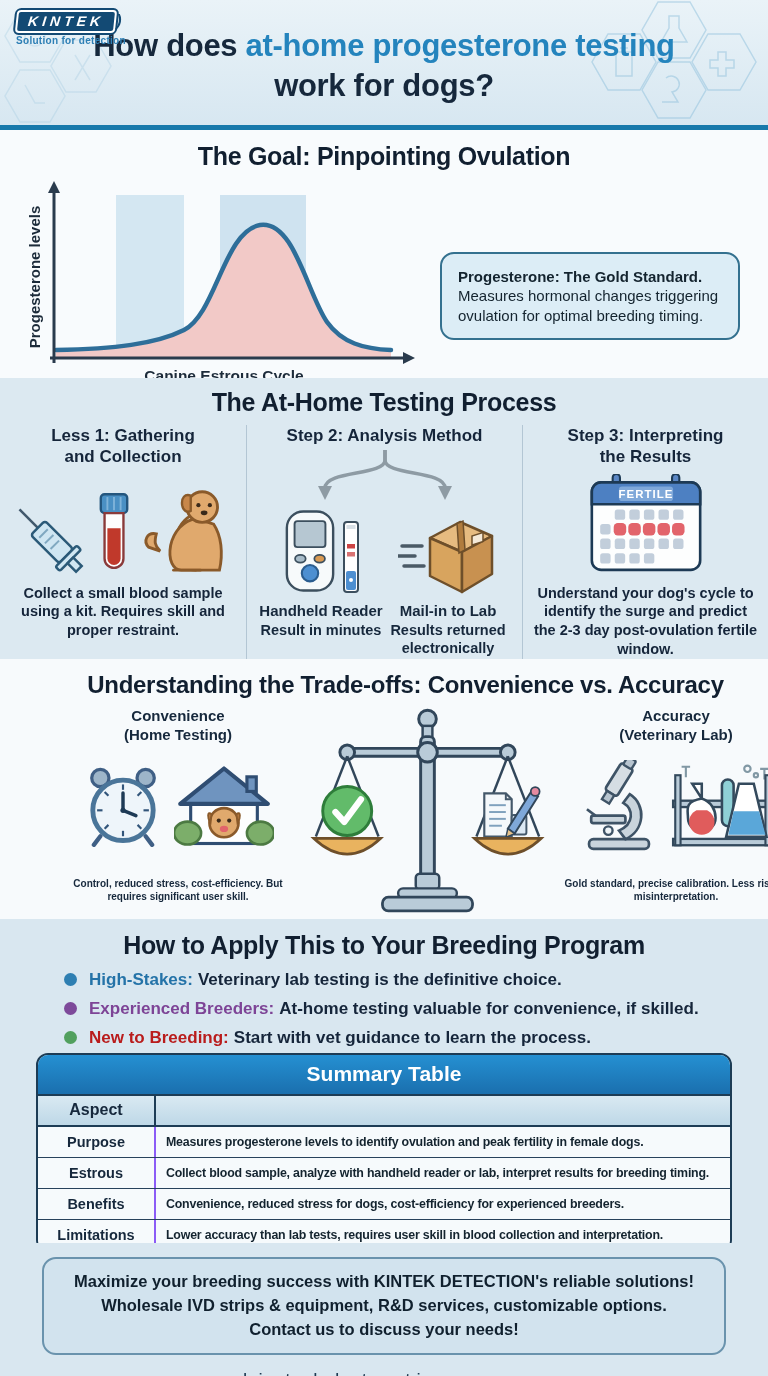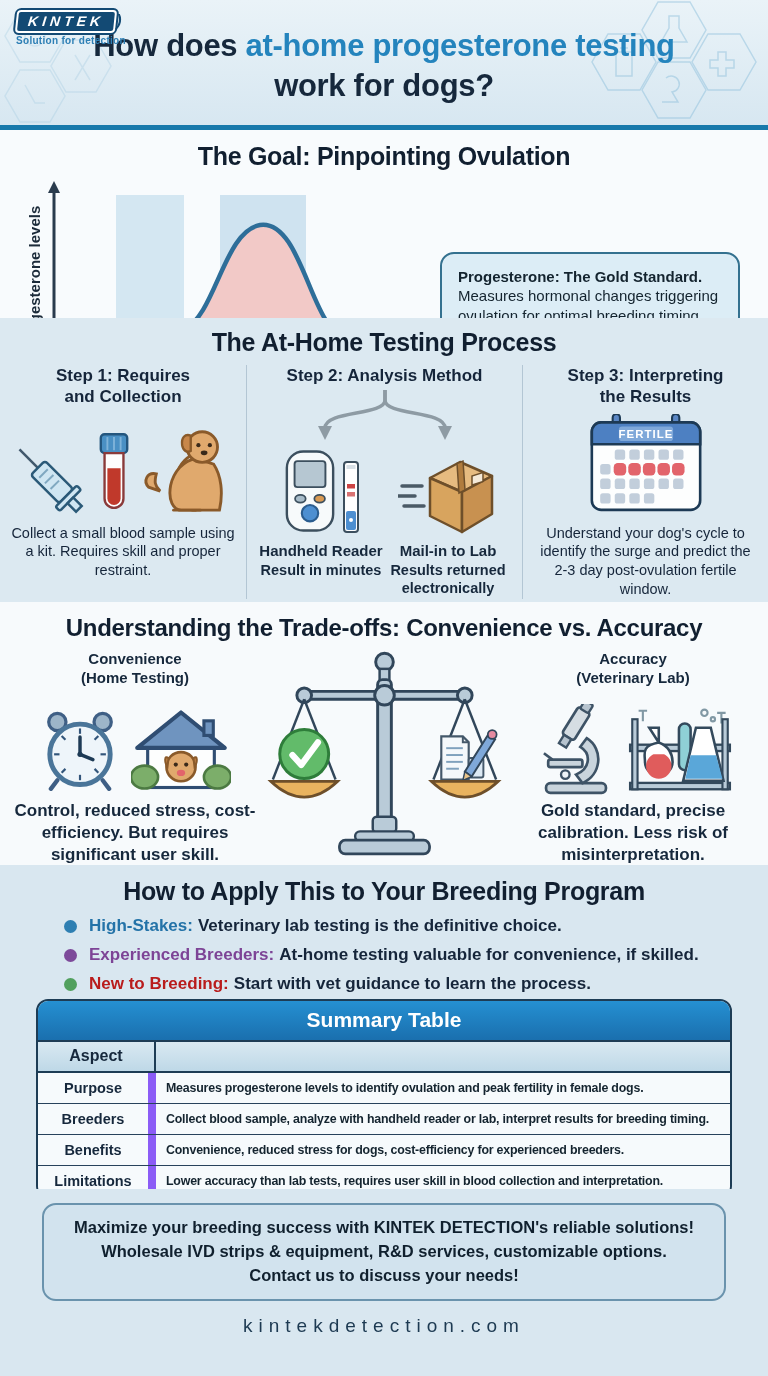--- a/index.html
+++ b/index.html
@@ -35,54 +35,54 @@
     position:relative; z-index:1; margin:26px auto 0 auto; max-width:640px;
     text-align:center; font-size:31px; font-weight:800; line-height:1.28;
     color:#16283c; letter-spacing:-.3px;
   }
   .title .hl { color:#2484bd; }
 
   
   .h2 { text-align:center; font-size:25px; font-weight:800; letter-spacing:-.3px; color:#111f30; }
 
   
-  .goal { height:188px; background:#f8fbfd; padding-top:12px; }
+  .goal { height:248px; background:#f8fbfd; padding-top:12px; }
   .goal-row { display:flex; align-items:center; padding:4px 10px 0 14px; }
   .chart-wrap { flex:0 0 420px; }
   .callout {
     flex:1; margin:26px 18px 0 6px; background:#dcedf6;
     border:2px solid #34718f; border-radius:14px; padding:13px 16px;
     font-size:15px; line-height:1.3; color:#14242f; font-weight:500;
   }
   .callout b { font-weight:800; }
 
   
   .process { height:284px; background:#dce9f1; padding-top:10px; }
   .steps { display:grid; grid-template-columns:246px 276px 246px; padding:8px 0 0 0; }
   .step { padding:0 10px; text-align:center; }
   .step + .step { border-left:1.5px solid #b3c6d4; }
   .step h3 { font-size:17px; font-weight:800; line-height:1.25; color:#15253a; }
   .step h3 span { display:block; }
   .icon-row { display:flex; justify-content:center; align-items:flex-end; gap:8px; height:96px; margin-top:10px; }
-  .step-caption { font-size:14.5px; font-weight:400; line-height:1.3; margin-top:10px; color:#15253a; }
+  .step-caption { font-size:14.5px; font-weight:700; line-height:1.3; margin-top:10px; color:#15253a; }
   .branch { margin:2px auto 0 auto; display:block; }
   .options { display:flex; justify-content:space-between; padding:0 2px; }
   .option { width:124px; text-align:center; }
   .opt-icons { height:92px; display:flex; justify-content:center; align-items:flex-end; gap:5px; }
   .opt-label { font-size:15px; font-weight:800; margin-top:8px; line-height:1.25; }
   .opt-sub { font-size:14.5px; font-weight:600; line-height:1.25; }
 
   
-  .tradeoffs { height:263px; background:#f7fafc; padding-top:12px; }
+  .tradeoffs { height:263px; background:#f7fafc; padding-top:12px;padding-left:43px; }
   .to-row { display:grid; grid-template-columns:250px 248px 250px; padding:4px 10px 0 10px; }
   .to-col { text-align:center; padding-top:4px; }
   .to-col h3 { font-size:15px; font-weight:700; line-height:1.25; }
   .to-col h3 span { display:block; }
   .to-icons { display:flex; justify-content:center; align-items:center; gap:10px; height:100px; margin-top:12px; }
-  .to-caption { font-size:17px; font-weight:600; line-height:1.3; margin-top:0; }
+  .to-caption { font-size:10px; font-weight:600; line-height:1.3; margin-top:21px; }
   .scale-wrap { display:flex; justify-content:center; align-items:flex-start; }
 
   
   .apply { height:130px; background:#d9e7f0; padding-top:12px; }
   .bullets { margin:10px 0 0 64px; }
   .bullet { display:flex; align-items:flex-end; font-size:17px; margin-bottom:9px; font-weight:600; color:#15253a; }
   .dot { width:13px; height:13px; border-radius:50%; margin-right:12px; flex:0 0 auto; align-self:center; }
   .dot-0 { background:#2e7fb2; }
   .dot-1 { background:#7d4a9a; }
   .dot-2 { background:#51a05e; }
@@ -93,21 +93,21 @@
 
   
   .table-section { height:194px; background:#d9e7f0; padding:4px 36px 0 36px; }
   .summary-table { border:2.5px solid #1d3c55; border-radius:12px; overflow:hidden; background:#f6fafc; }
   .st-title { background:linear-gradient(180deg,#2590d2 0%,#1a6fae 100%); color:#fff; text-align:center; font-size:21px; font-weight:800; padding:7px 0 8px 0; border-bottom:2px solid #1d3c55; }
   .st-head { display:grid; grid-template-columns:118px 1fr; background:linear-gradient(180deg,#d9e9f2,#bed8e7); border-bottom:2px solid #1d3c55; }
   .st-head .cell { font-size:16px; font-weight:800; text-align:center; padding:5px 0 6px 0; }
   .st-head .cell:first-child { border-right:2px solid #1d3c55; }
   .st-row { display:grid; grid-template-columns:118px 1fr; border-bottom:1.5px solid #27425c; background:#f6fafc; }
   .st-row:last-child { border-bottom:none; }
-  .st-aspect { font-size:14.5px; font-weight:800; text-align:center; padding:7px 9px; border-right:8px solid #8b5cf6; }
+  .st-aspect { font-size:14.5px; font-weight:800; text-align:center; padding:7px 9px; border-right:2px solid #8b5cf6; }
   .st-details { font-size:12.4px; font-weight:600; padding:8px 6px 8px 10px; letter-spacing:-.2px; white-space:nowrap; overflow:hidden; color:#14242f; }
 
   
   .footer { flex:1; background:#d9e7f0; padding:14px 42px 0 42px; text-align:center; }
   .cta-box {
     border:2px solid #6a93ad; border-radius:14px; background:#d2e3ee;
     padding:11px 14px; font-size:16.5px; font-weight:800; line-height:1.45; color:#10202e;
   }
   .website { margin-top:14px; font-size:19px; letter-spacing:6px; color:#1d3a52; font-weight:500; }
 </style>
@@ -166,21 +166,21 @@
       <div class="callout"><b>Progesterone: The Gold Standard.</b><span> Measures hormonal changes triggering ovulation for optimal breeding timing.</span></div>
     </div>
   </div>
 
   <div class="process">
     <div class="h2">The At-Home Testing Process</div>
     <div class="steps">
 
       <div class="step">
         <h3>
-            <span>Step 1: Requires</span>
+            <span>Less 1: Gathering</span>
             <span>and Collection</span>
           </h3>
         <div class="icon-row">
           <svg width="74" height="74" viewBox="0 0 74 74">
             <g transform="rotate(-45 37 42)">
               <line x1="37" y1="-4" x2="37" y2="22" stroke="#41586c" stroke-width="2.5"></line>
               <rect x="27" y="22" width="20" height="40" rx="3" fill="#cfe6f2" stroke="#2b5a78" stroke-width="2.5"></rect>
               <line x1="31" y1="30" x2="43" y2="30" stroke="#7fa8c0" stroke-width="2"></line>
               <line x1="31" y1="38" x2="43" y2="38" stroke="#7fa8c0" stroke-width="2"></line>
               <line x1="31" y1="46" x2="43" y2="46" stroke="#7fa8c0" stroke-width="2"></line>
@@ -458,21 +458,21 @@
     <div class="summary-table">
       <div class="st-title">Summary Table</div>
       <div class="st-head">
         <div class="cell">Aspect</div>
       </div>
       <div class="st-row">
         <div class="st-aspect">Purpose</div>
         <div class="st-details">Measures progesterone levels to identify ovulation and peak fertility in female dogs.</div>
       </div>
       <div class="st-row">
-        <div class="st-aspect">Breeders</div>
+        <div class="st-aspect">Estrous</div>
         <div class="st-details">Collect blood sample, analyze with handheld reader or lab, interpret results for breeding timing.</div>
       </div>
       <div class="st-row">
         <div class="st-aspect">Benefits</div>
         <div class="st-details">Convenience, reduced stress for dogs, cost-efficiency for experienced breeders.</div>
       </div>
       <div class="st-row">
         <div class="st-aspect">Limitations</div>
         <div class="st-details">Lower accuracy than lab tests, requires user skill in blood collection and interpretation.</div>
       </div>

